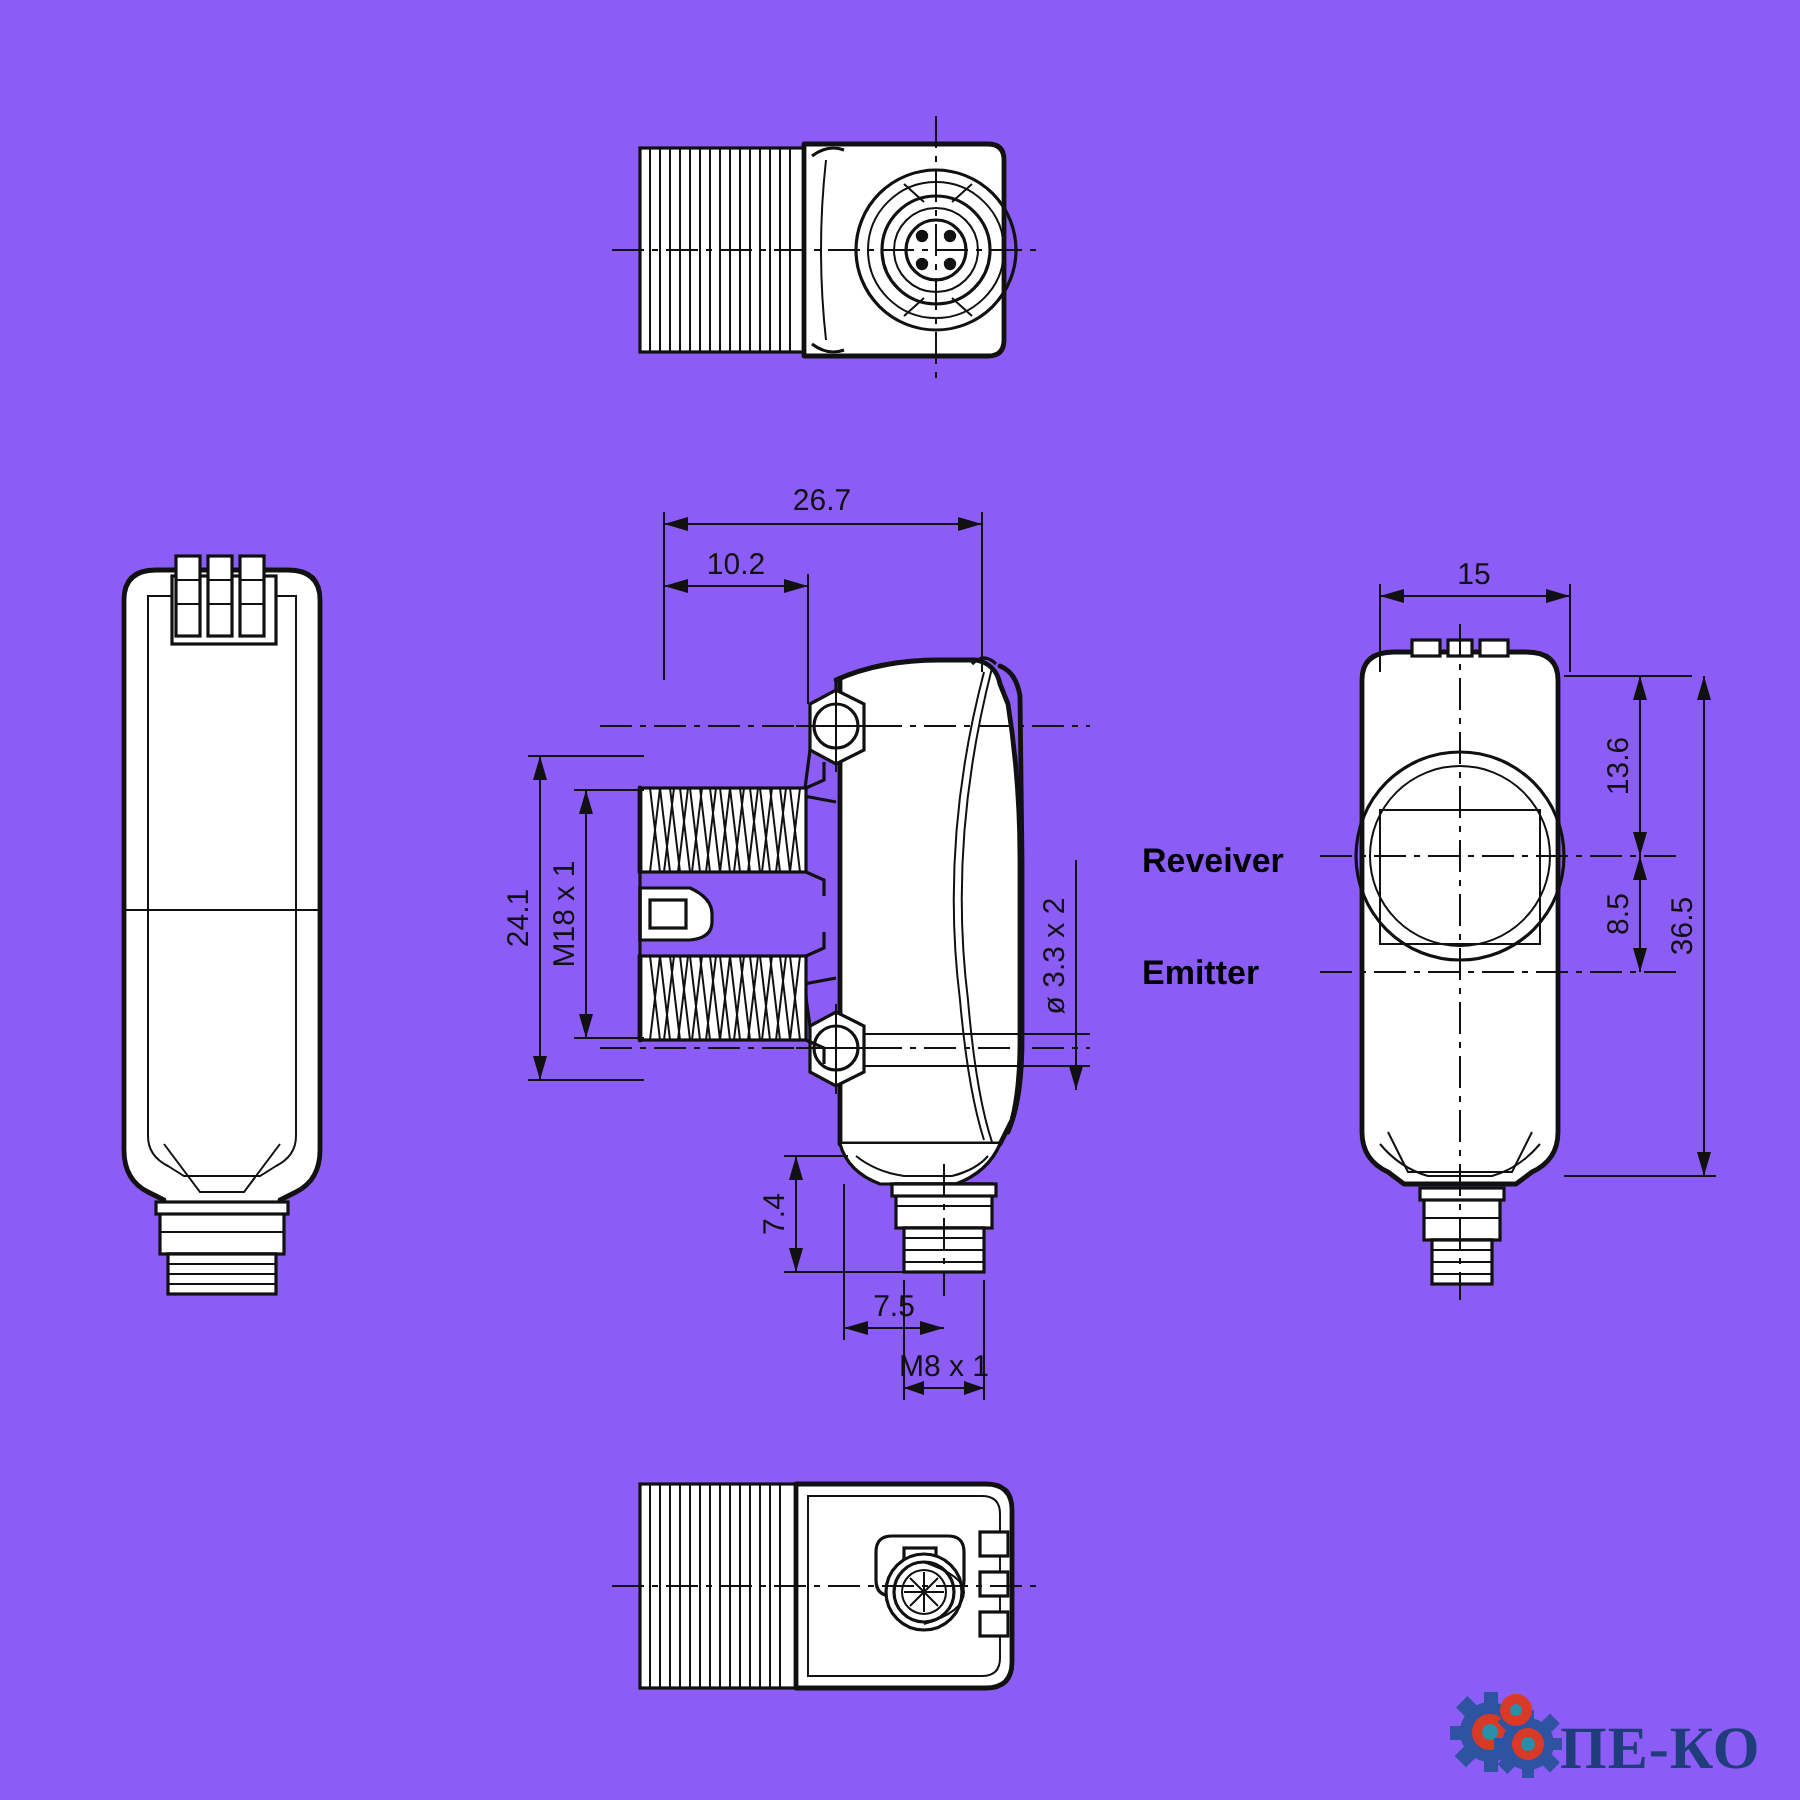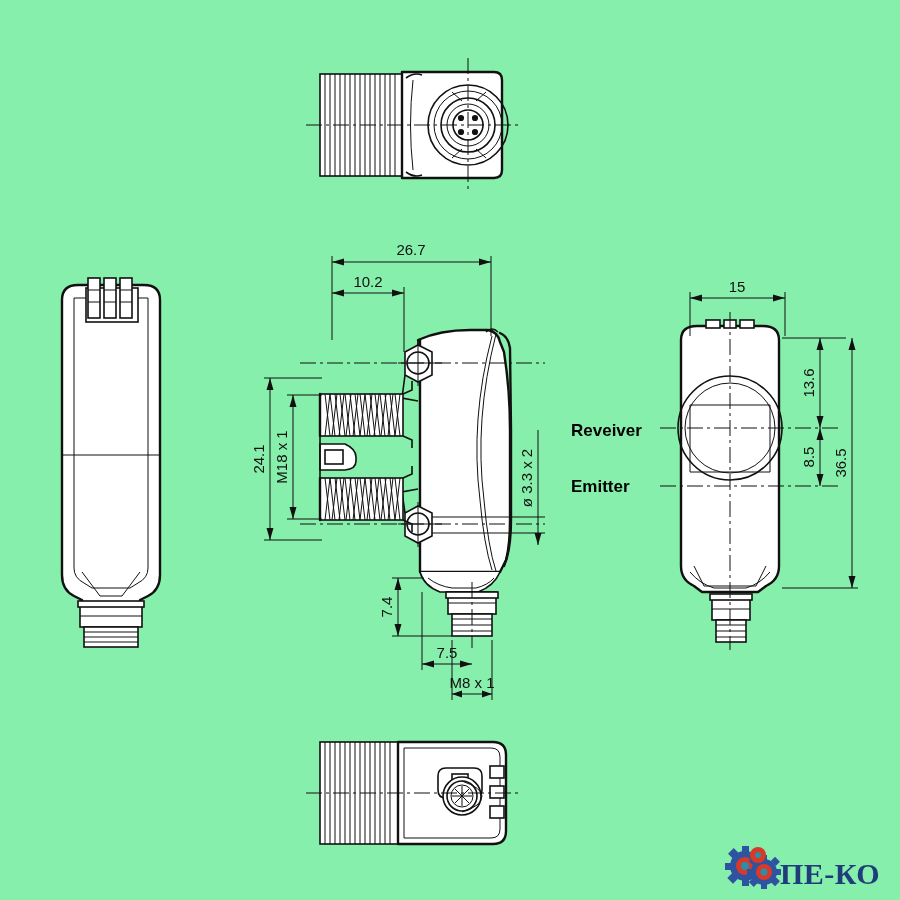--- a/index.html
+++ b/index.html
@@ -2,21 +2,21 @@
 <html><head>
 <meta charset="utf-8">
 <title>Sensor Dimensional Drawing</title>
 <style>
   html,body{margin:0;padding:0;background:#ffffff;}
   body{
     width:900px;height:900px;overflow:hidden;
     font-family:"Liberation Sans","DejaVu Sans",sans-serif;
     color:#111;
   }
-  #sheet{position:relative;width:900px;height:900px;background:#86efac;}
+  #sheet{position:relative;width:900px;height:900px;background:#8b5cf6;}
   svg{display:block;}
   .dimtext{
     font-family:"Liberation Sans","DejaVu Sans",sans-serif;
     font-size:15px;fill:#111;
   }
   .labeltext{
     font-family:"Liberation Sans","DejaVu Sans",sans-serif;
     font-size:17px;font-weight:bold;fill:#000;
   }
   .logotext{

